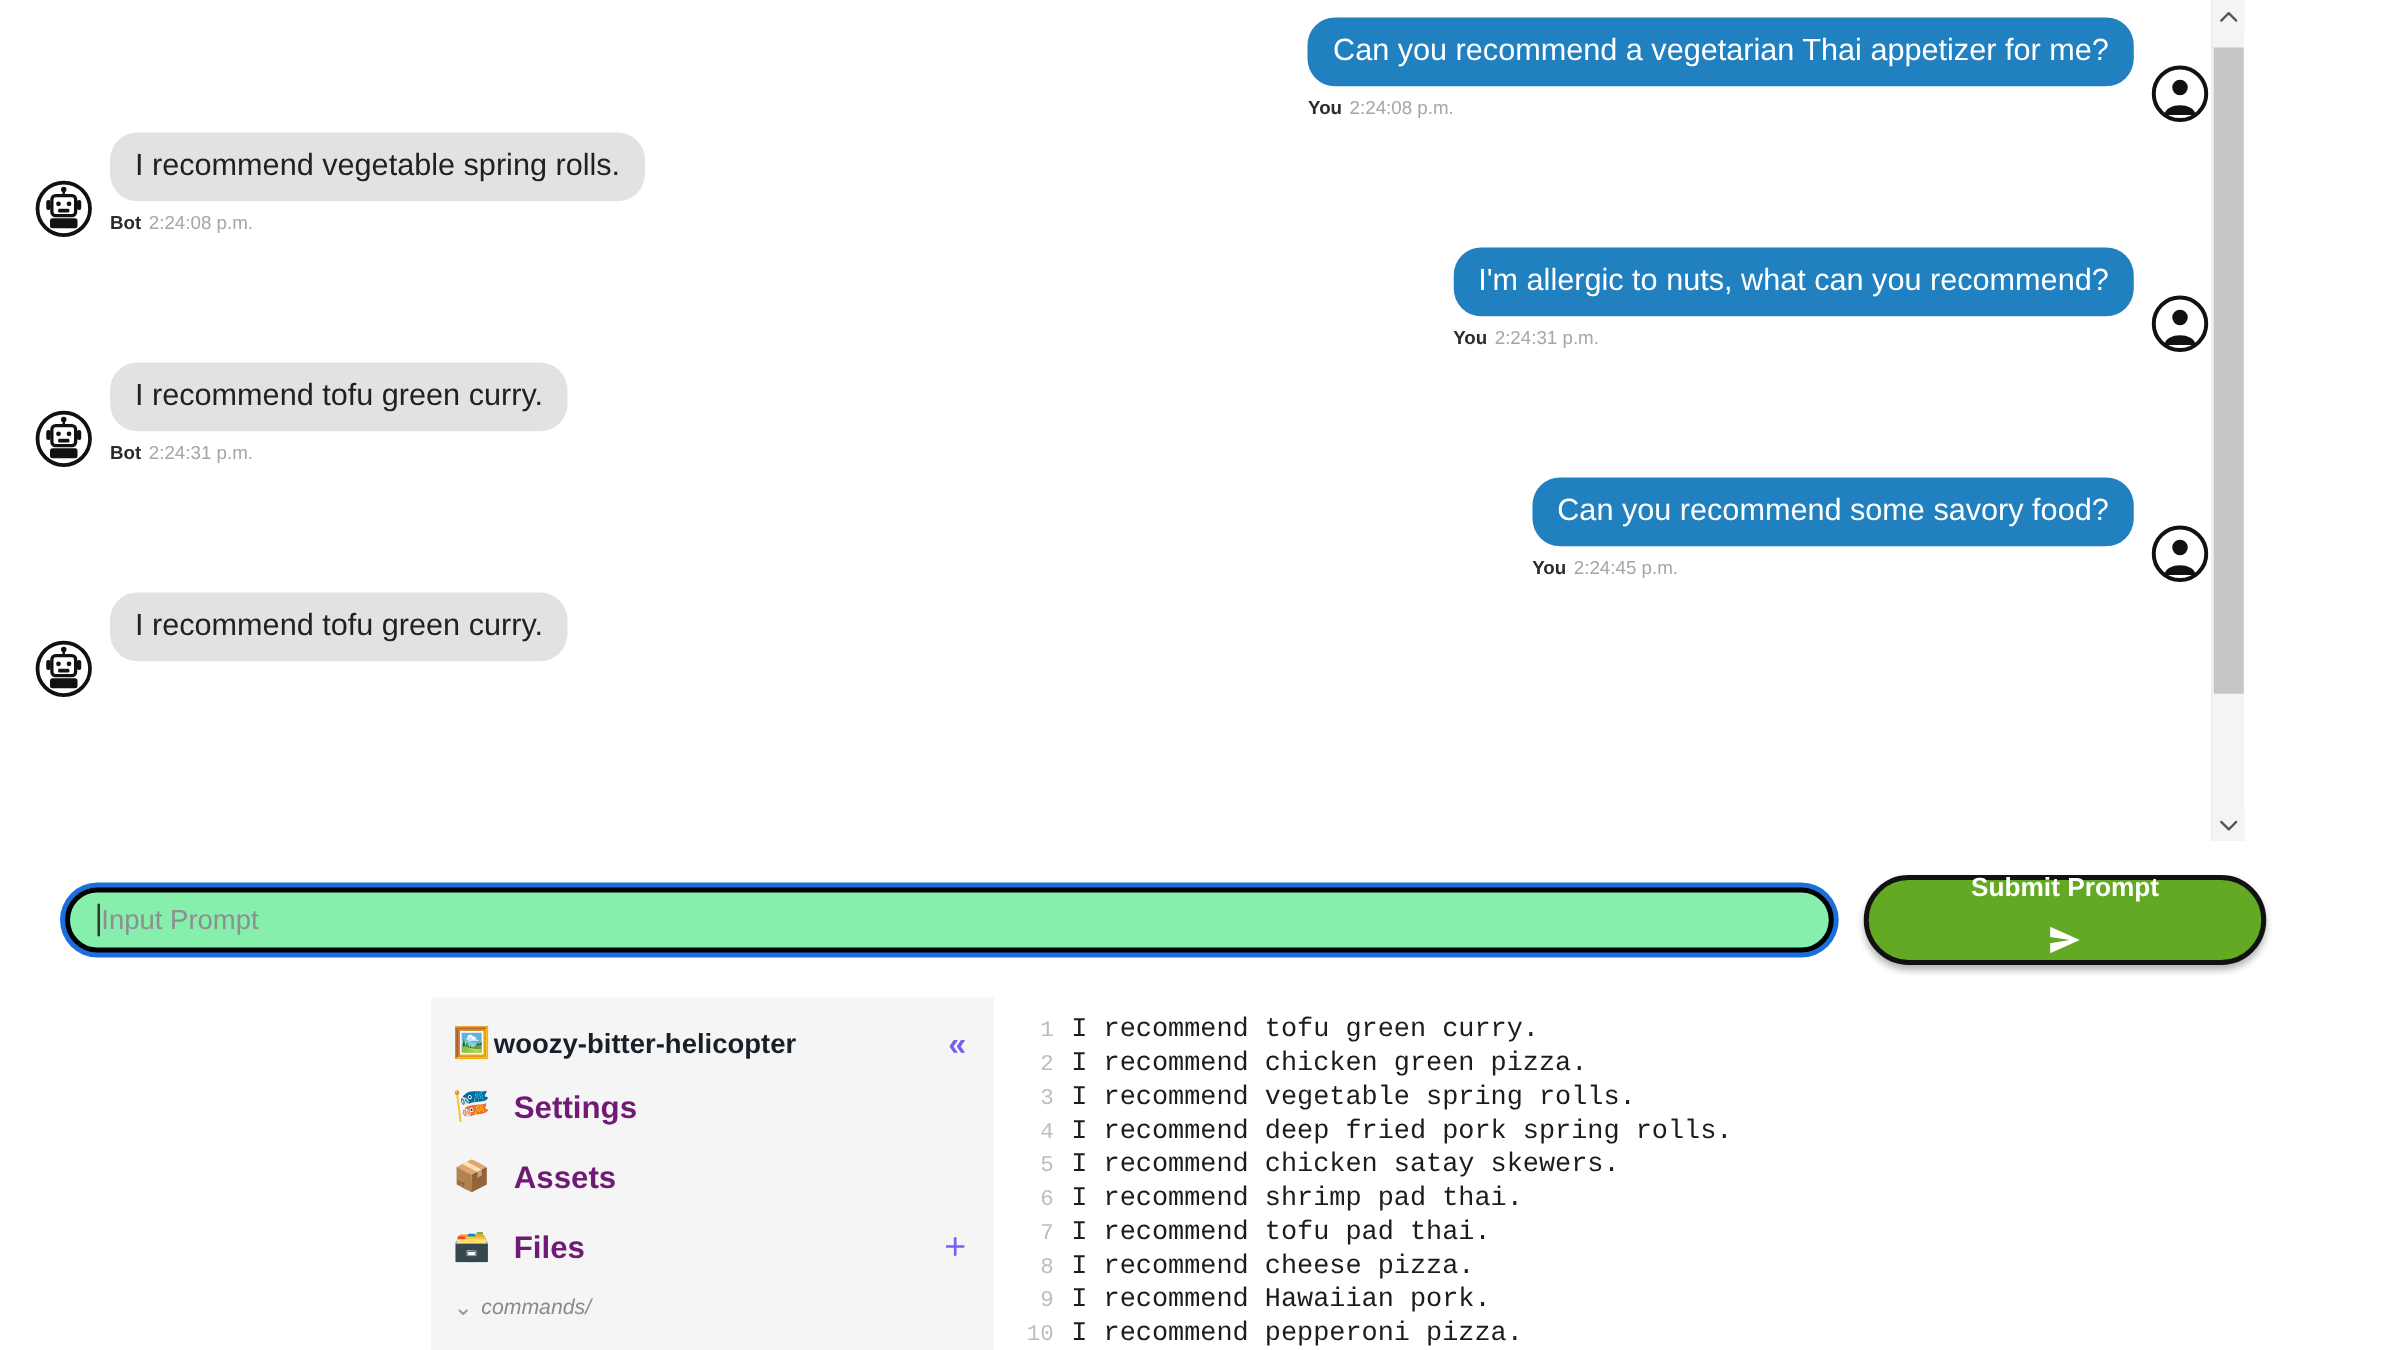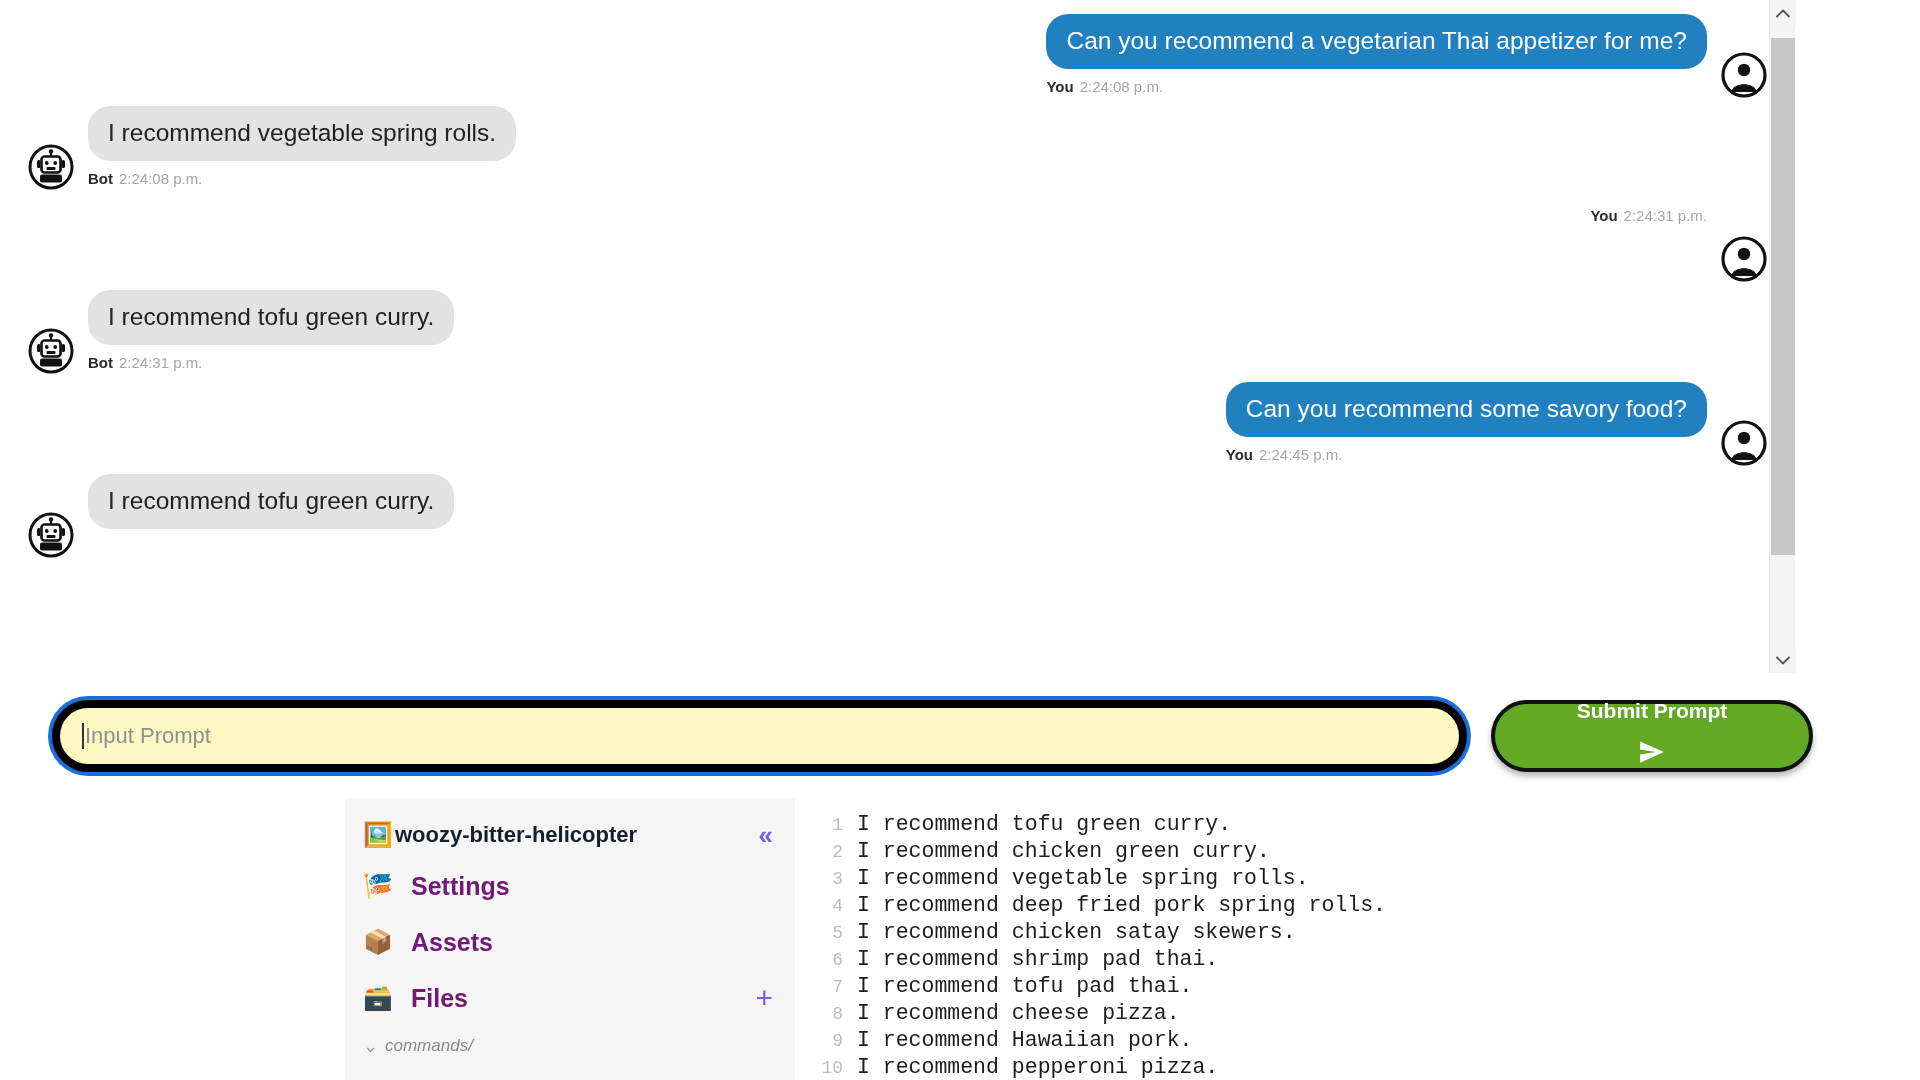--- a/index.html
+++ b/index.html
@@ -92,24 +92,24 @@
   
   #prompt-bar {
     position: absolute;
     left: 0; top: 673px;
     width: 1840px; height: 125px;
     display: flex; align-items: center;
     padding-left: 52px;
   }
   #prompt-input-wrap {
     position: relative;
-    width: 1415px; height: 72px;
-    border: 8px solid #000000;
+    width: 1415px; height: 52px;
+    border: 4px solid #000000;
     border-radius: 36px;
-    background: #fef9c3;
+    background: #86efac;
     box-shadow: 0 0 0 4px #1a6fdd;
     display: flex; align-items: center;
     padding: 0 22px;
   }
   #prompt-caret {
     width: 2px; height: 26px;
     background: #333;
     margin-right: 1px;
   }
   #prompt-input {
@@ -262,20 +262,21 @@
           </div>
           <div class="msg-col">
             <div class="bubble bot">I recommend vegetable spring rolls.</div>
             <div class="meta"><span class="who">Bot</span><span class="time">2:24:08 p.m.</span></div>
           </div>
         </div>
       </div>
       <div class="msg-row user">
         <div class="msg-block">
           <div class="msg-col">
+            <div class="bubble user">I'm allergic to nuts, what can you recommend?</div>
             <div class="meta"><span class="who">You</span><span class="time">2:24:31 p.m.</span></div>
           </div>
           <div class="avatar">
             <svg width="46" height="46" viewBox="0 0 46 46">
               <circle cx="23" cy="23" r="21" fill="#fff" stroke="#111" stroke-width="3.2"></circle>
               <circle cx="23" cy="18" r="6.2" fill="#111"></circle>
               <path d="M10.5 40 C11.5 29.5 34.5 29.5 35.5 40 Z" fill="#111"></path>
             </svg>
           </div>
         </div>
@@ -403,21 +404,21 @@
     </div>
   </div>
 
   <div id="code-editor">
       <div class="code-line">
         <span class="code-gutter">1</span>
         <span class="code-text">I recommend tofu green curry.</span>
       </div>
       <div class="code-line">
         <span class="code-gutter">2</span>
-        <span class="code-text">I recommend chicken green curry.</span>
+        <span class="code-text">I recommend chicken green pizza.</span>
       </div>
       <div class="code-line">
         <span class="code-gutter">3</span>
         <span class="code-text">I recommend vegetable spring rolls.</span>
       </div>
       <div class="code-line">
         <span class="code-gutter">4</span>
         <span class="code-text">I recommend deep fried pork spring rolls.</span>
       </div>
       <div class="code-line">

